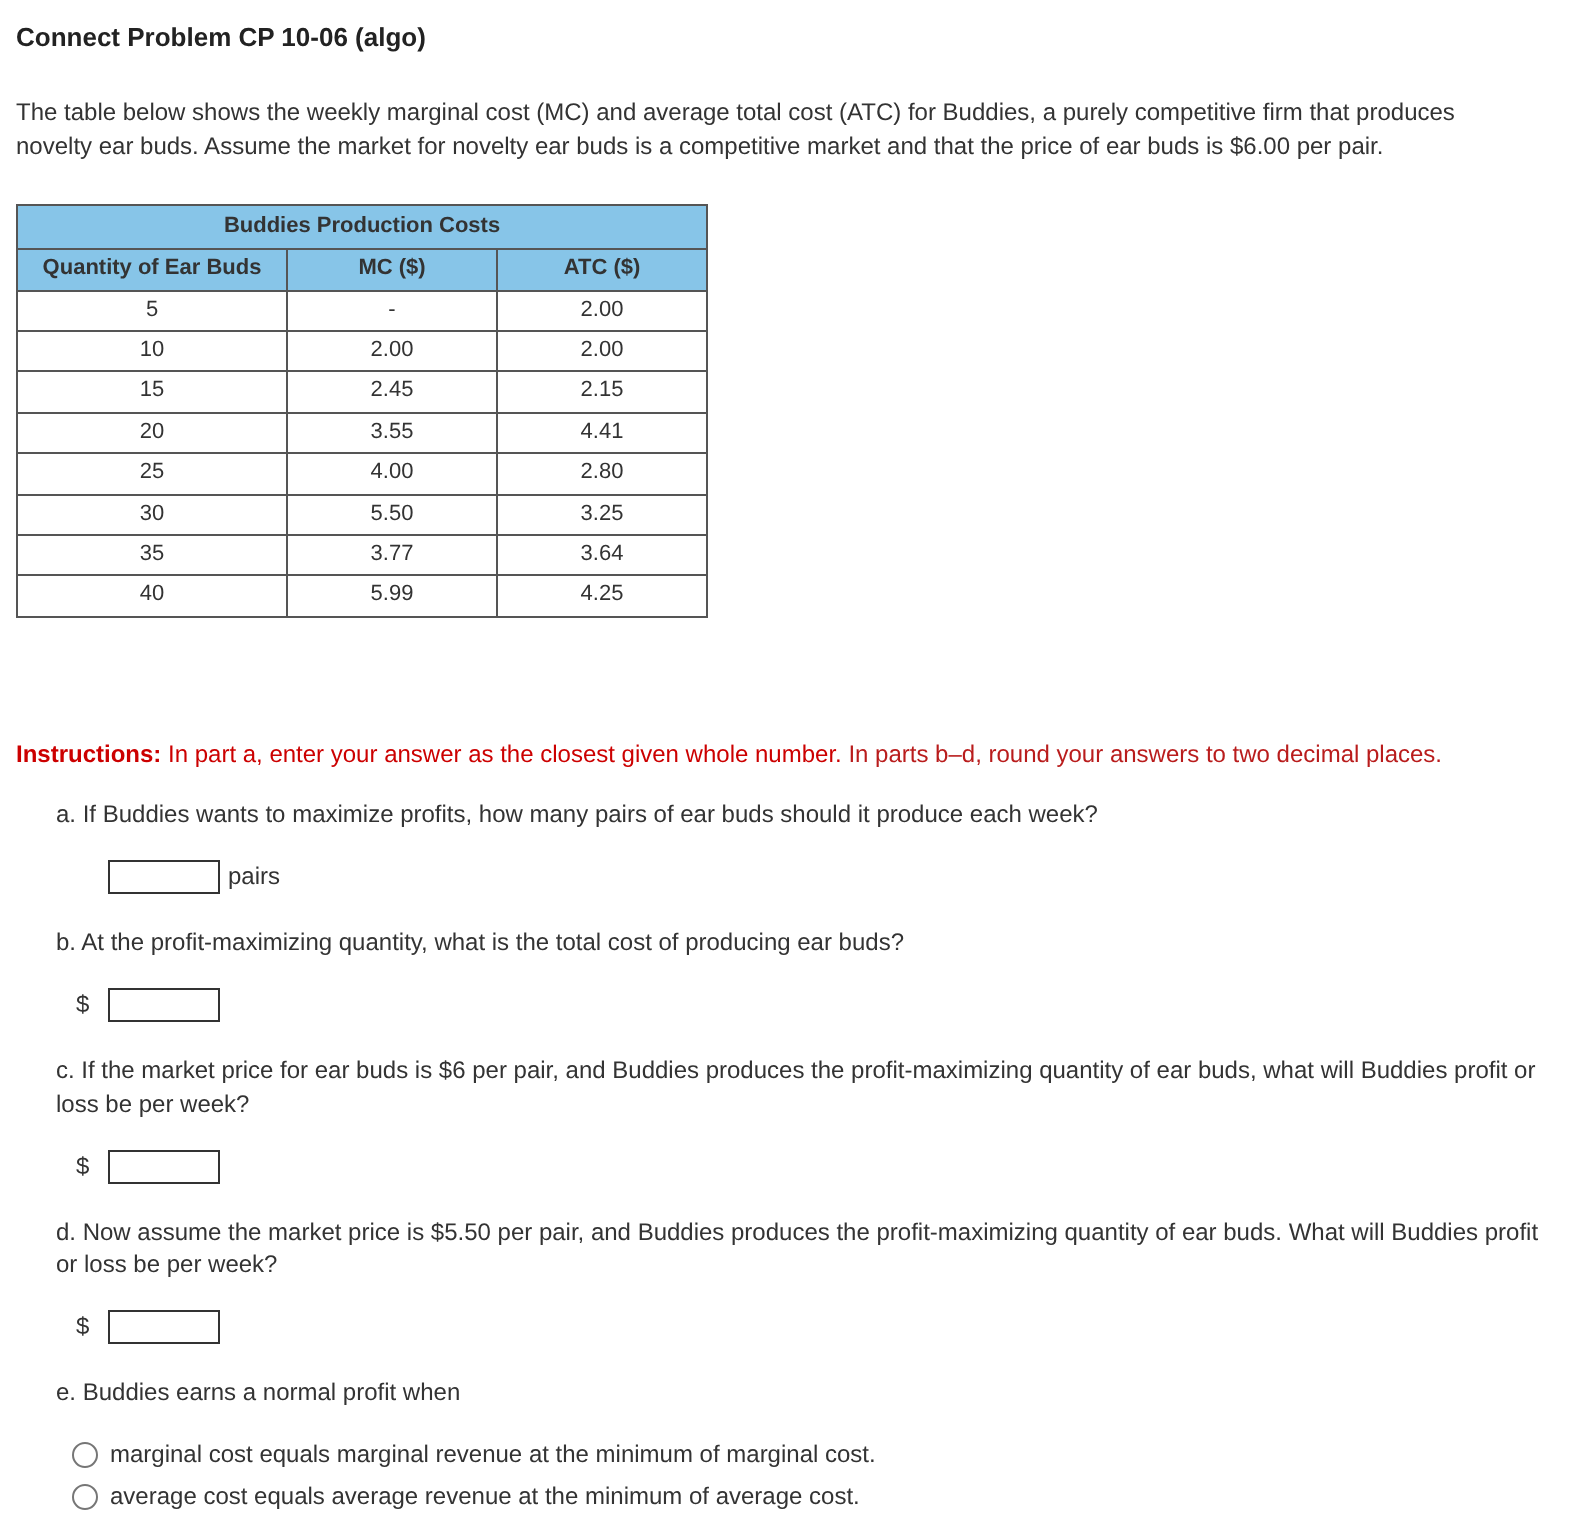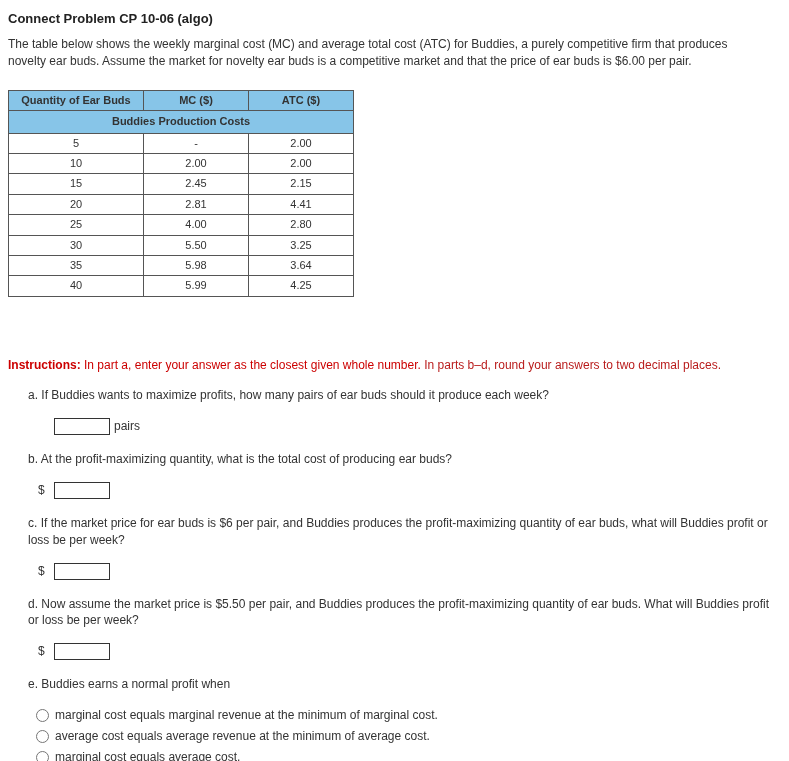--- a/index.html
+++ b/index.html
@@ -8,21 +8,21 @@
     color: #333;
     margin: 0;
     padding: 10px 8px;
     width: 789px;
     box-sizing: border-box;
     line-height: 1.4;
   }
   h1.title {
     font-size: 13px;
     font-weight: bold;
-    margin: 0 0 8px 0;
+    margin: 0 0 20px 0;
     color: #222;
   }
   p.intro {
     margin: 0 0 20px 0;
     max-width: 760px;
   }
   table.costs {
     border-collapse: collapse;
     margin-bottom: 60px;
   }
@@ -99,60 +99,60 @@
 </head>
 <body>
 
 <h1 class="title">Connect Problem CP 10-06 (algo)</h1>
 
 <p class="intro">The table below shows the weekly marginal cost (MC) and average total cost (ATC) for Buddies, a purely competitive firm that produces novelty ear buds. Assume the market for novelty ear buds is a competitive market and that the price of ear buds is $6.00 per pair.</p>
 
 <table class="costs">
   <tbody>
       <tr>
+        <th class="topheader" colspan="3">Buddies Production Costs</th>
+      </tr>
+  <tr>
     <th class="header col-q">Quantity of Ear Buds</th>
     <th class="header col-mc">MC ($)</th>
     <th class="header col-atc">ATC ($)</th>
   </tr>
   <tr>
-        <th class="topheader" colspan="3">Buddies Production Costs</th>
-      </tr>
-  <tr>
         <td>5</td>
         <td>-</td>
         <td>2.00</td>
       </tr>
   <tr>
         <td>10</td>
         <td>2.00</td>
         <td>2.00</td>
       </tr>
   <tr>
         <td>15</td>
         <td>2.45</td>
         <td>2.15</td>
       </tr>
   <tr>
         <td>20</td>
-        <td>2.81</td>
+        <td>3.55</td>
         <td>4.41</td>
       </tr>
   <tr>
         <td>25</td>
         <td>4.00</td>
         <td>2.80</td>
       </tr>
   <tr>
         <td>30</td>
         <td>5.50</td>
         <td>3.25</td>
       </tr>
   <tr>
         <td>35</td>
-        <td>5.98</td>
+        <td>3.77</td>
         <td>3.64</td>
       </tr>
   <tr>
         <td>40</td>
         <td>5.99</td>
         <td>4.25</td>
       </tr>
 </tbody>
   </table>
 

